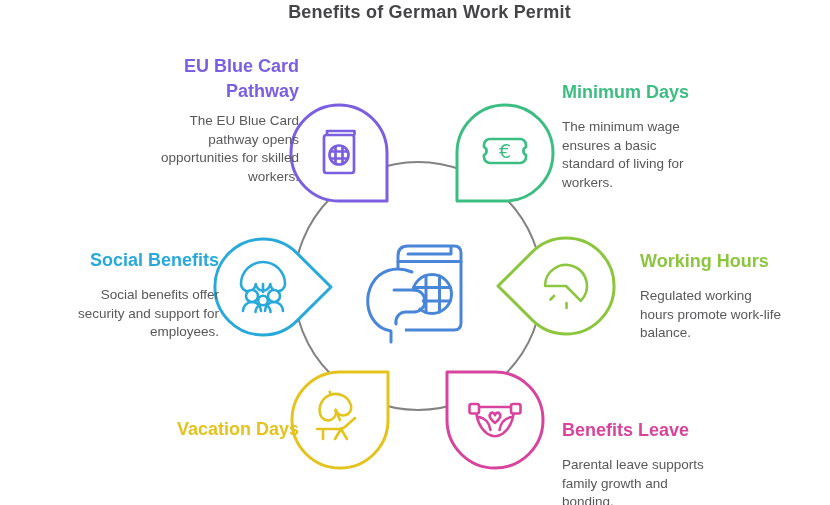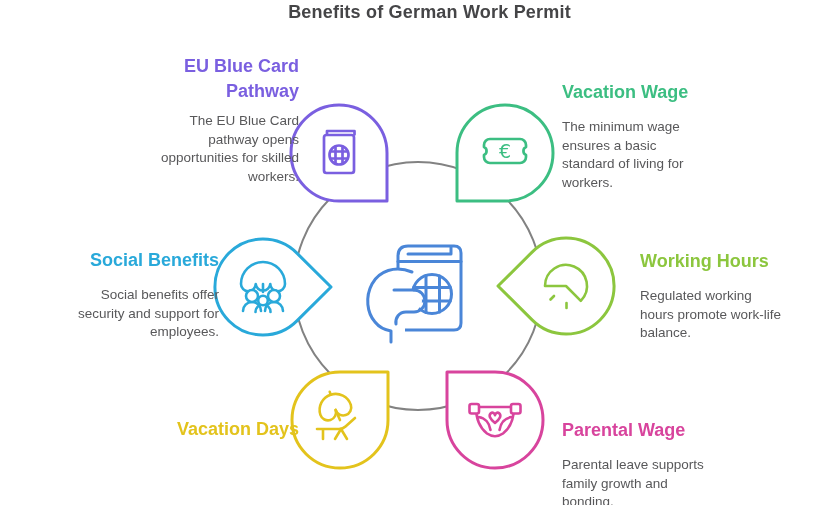--- a/index.html
+++ b/index.html
@@ -115,21 +115,21 @@
   <div class="node-text align-right pos-tl">
     <div class="node-title c-purple">EU Blue Card
 Pathway</div>
     <div class="node-desc tight">The EU Blue Card
 pathway opens
 opportunities for skilled
 workers.</div>
   </div>
 
   <div class="node-text align-left pos-tr">
-    <div class="node-title c-green">Vacation Wage</div>
+    <div class="node-title c-green">Minimum Days</div>
     <div class="node-desc">The minimum wage
 ensures a basic
 standard of living for
 workers.</div>
   </div>
 
   <div class="node-text align-right pos-l">
     <div class="node-title c-cyan">Social Benefits</div>
     <div class="node-desc">Social benefits offer
 security and support for
@@ -141,19 +141,19 @@
     <div class="node-desc">Regulated working
 hours promote work-life
 balance.</div>
   </div>
 
   <div class="node-text align-right pos-bl">
     <div class="node-title c-yellow">Vacation Days</div>
   </div>
 
   <div class="node-text align-left pos-br">
-    <div class="node-title c-pink">Parental Wage</div>
+    <div class="node-title c-pink">Benefits Leave</div>
     <div class="node-desc">Parental leave supports
 family growth and
 bonding.</div>
   </div>
 
 </div>
 
 </body></html>

